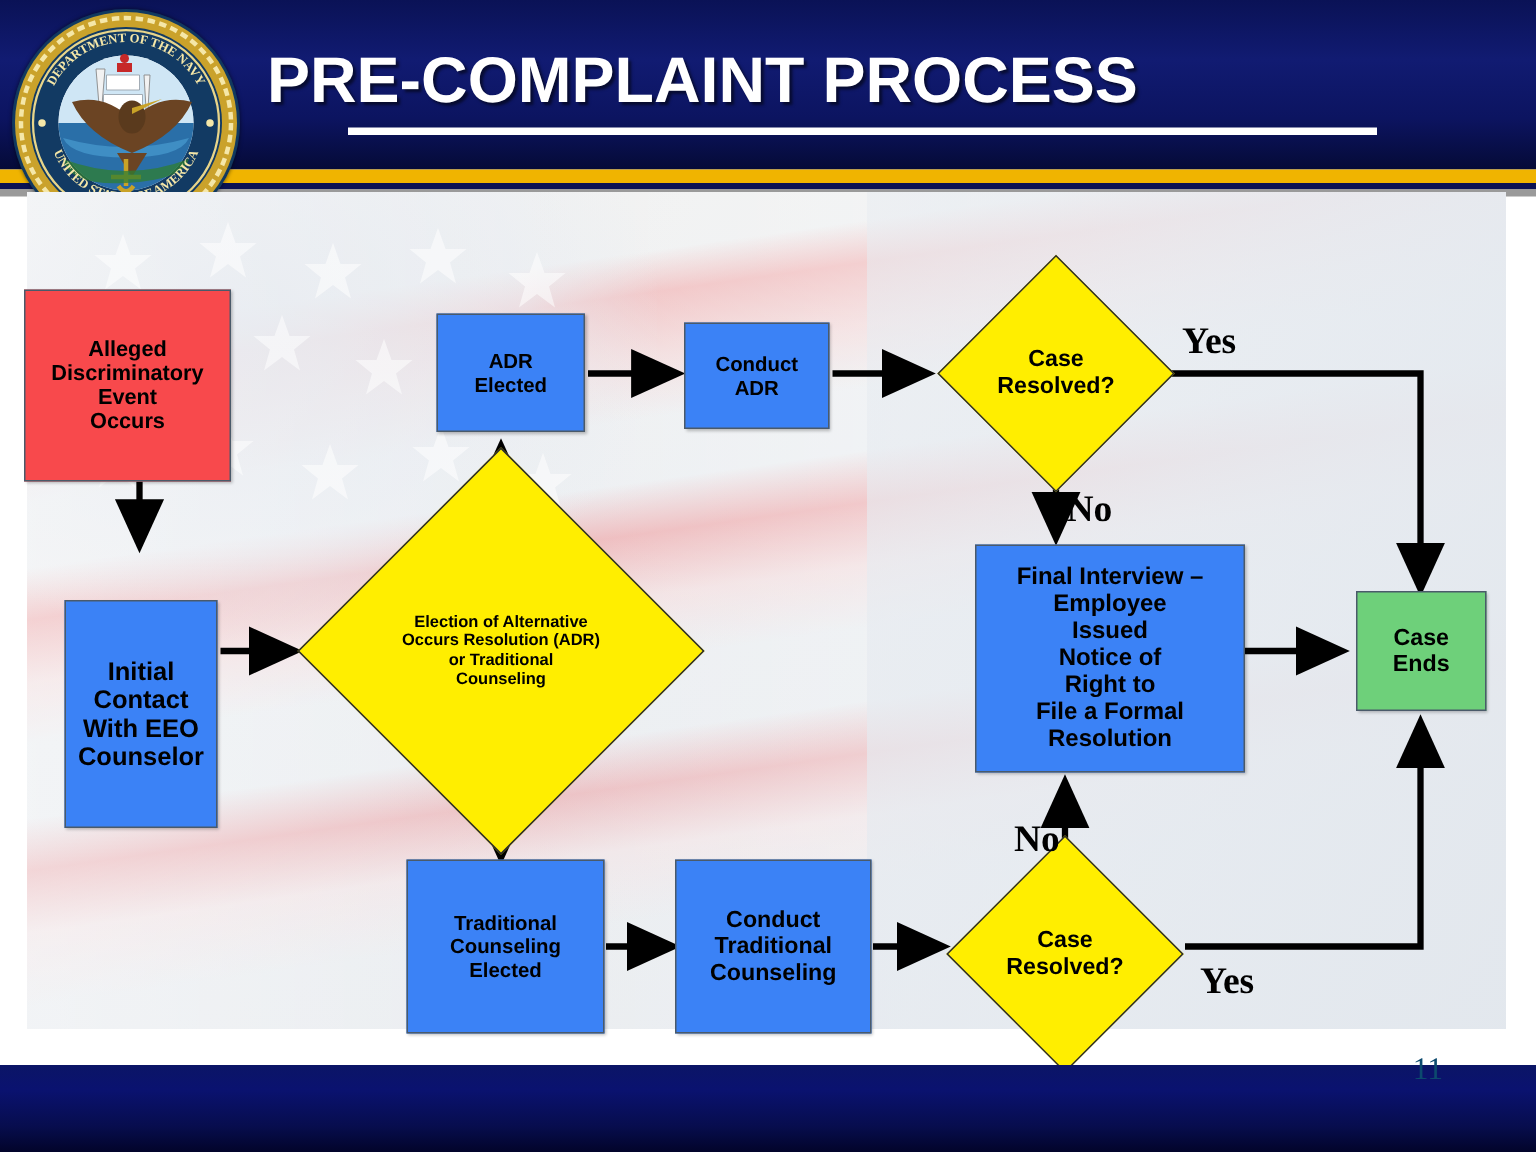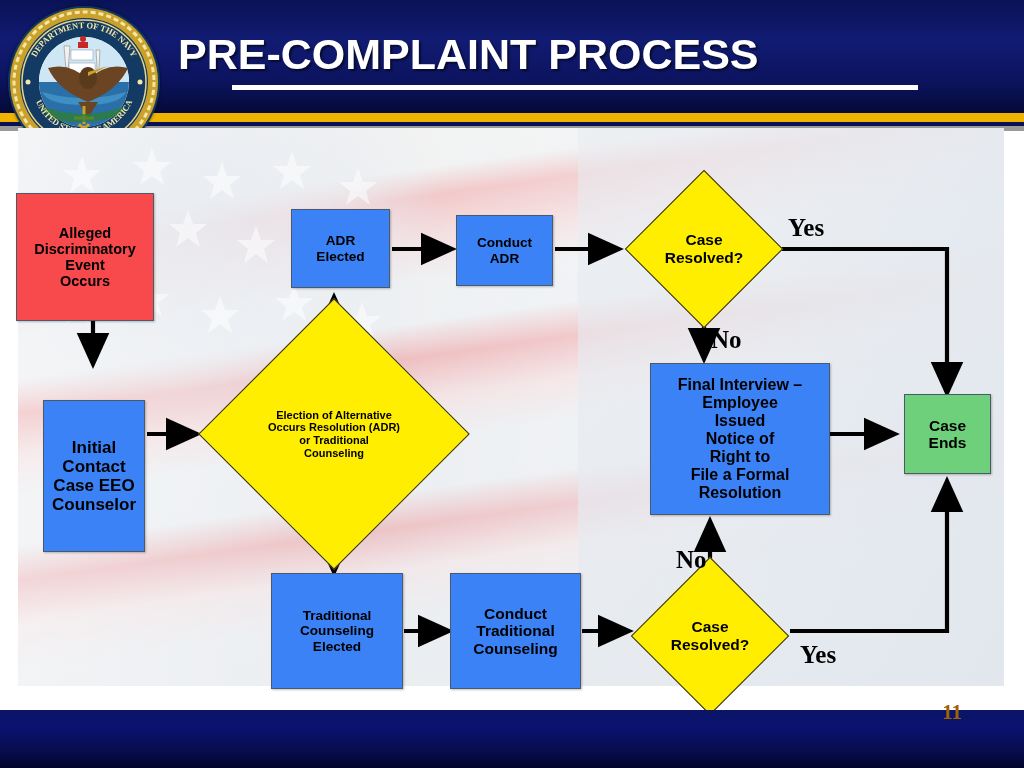--- a/index.html
+++ b/index.html
@@ -133,22 +133,22 @@
   #footer {
     position: absolute; left: 0; top: 710px;
     width: 1024px; height: 58px;
     background: linear-gradient(180deg,#0b1566 0%, #0a1270 28%, #070d4e 70%, #02042a 100%);
   }
   #pagenum {
     position: absolute;
     right: 62px; top: 700px;
     font-family: "Liberation Serif", serif;
     font-size: 21px;
-    font-weight: bold;
-    color: #a16207;
+    font-weight: normal;
+    color: #0c4a6e;
   }
 </style>
 </head>
 <body>
 
 <div id="slide">
 
   <div id="header"></div>
   <div id="header-gold"></div>
   <div id="header-gold2"></div>
@@ -266,21 +266,21 @@
     <div class="node rect red" style="left:16px; top:193px; width:138px; height:128px; font-size:14.5px; flex-direction:column;">
       <span>Alleged</span>
       <span>Discriminatory</span>
       <span>Event</span>
       <span>Occurs</span>
     </div>
 
     <div class="node rect blue" style="left:43px; top:368px; width:102px; height:152px; font-size:17px; flex-direction:column;margin-top:32px;">
       <span>Initial</span>
       <span>Contact</span>
-      <span>Case EEO</span>
+      <span>With EEO</span>
       <span>Counselor</span>
     </div>
 
     <div class="diamond-wrap" style="left:238px; top:338px; width:192px; height:192px;">
       <div class="diamond-shape"></div>
       <div class="diamond-txt" style="font-size:11px; flex-direction:column; width:260px; left:-34px;">
         <span>Election of Alternative</span>
         <span>Occurs Resolution (ADR)</span>
         <span>or Traditional</span>
         <span>Counseling</span>

